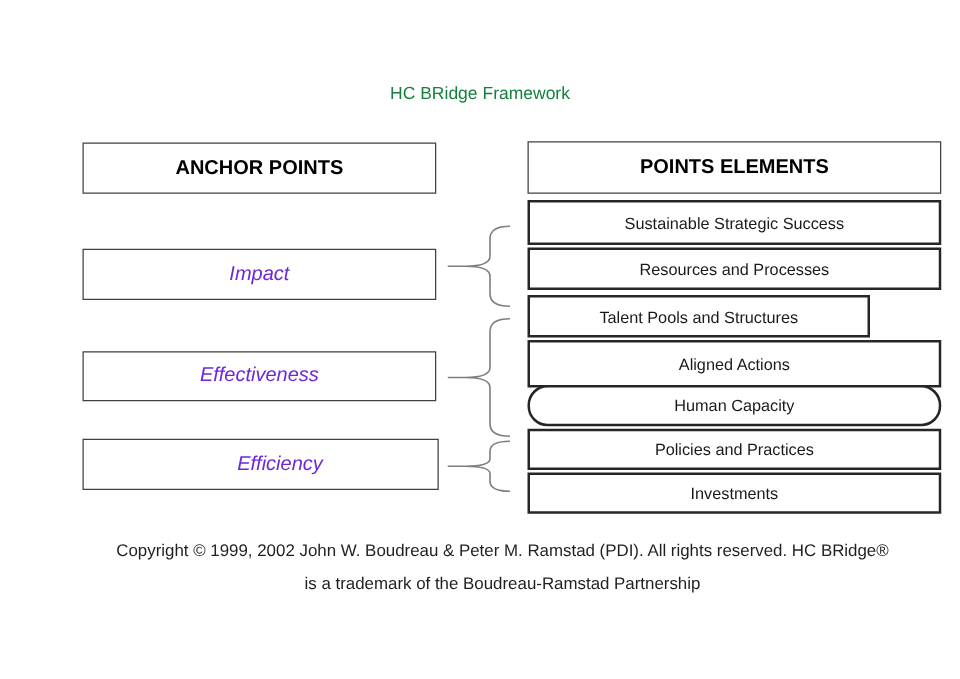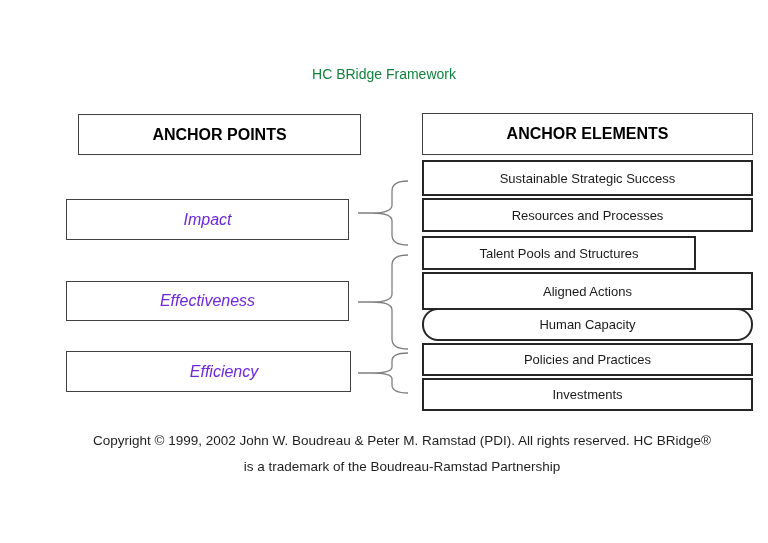--- a/index.html
+++ b/index.html
@@ -66,22 +66,22 @@
     text-align: center;
   }
 </style>
 </head>
 <body>
 
 <div class="canvas">
 
   <div class="title">HC BRidge Framework</div>
 
-  <div class="box header-box" style="left:66px; top:114px; width:283px; height:41px;margin-left:12px;">ANCHOR POINTS</div>
-  <div class="box header-box" style="left:422px; top:113px; width:331px; height:42px;">ANCHOR ELEMENTS</div>
+  <div class="box header-box" style="left:66px; top:114px; width:283px; height:41px;">ANCHOR POINTS</div>
+  <div class="box header-box" style="left:422px; top:113px; width:331px; height:42px;">POINTS ELEMENTS</div>
 
   <div class="box anchor-item" style="left:66px; top:199px; width:283px; height:41px;">Impact</div>
   <div class="box anchor-item" style="left:66px; top:281px; width:283px; height:40px;">Effectiveness</div>
   <div class="box anchor-item" style="left:66px; top:351px; width:285px; height:41px;padding-left:31px;">Efficiency</div>
 
   <div class="box linking-item" style="left:422px; top:160px; width:331px; height:36px;">Sustainable Strategic Success</div>
   <div class="box linking-item" style="left:422px; top:198px; width:331px; height:34px;">Resources and Processes</div>
   <div class="box linking-item" style="left:422px; top:236px; width:274px; height:34px;">Talent Pools and Structures</div>
   <div class="box linking-item" style="left:422px; top:272px; width:331px; height:38px;">Aligned Actions</div>
   <div class="box linking-item" style="left:422px; top:308px; width:331px; height:33px;border-radius:16px;">Human Capacity</div>

